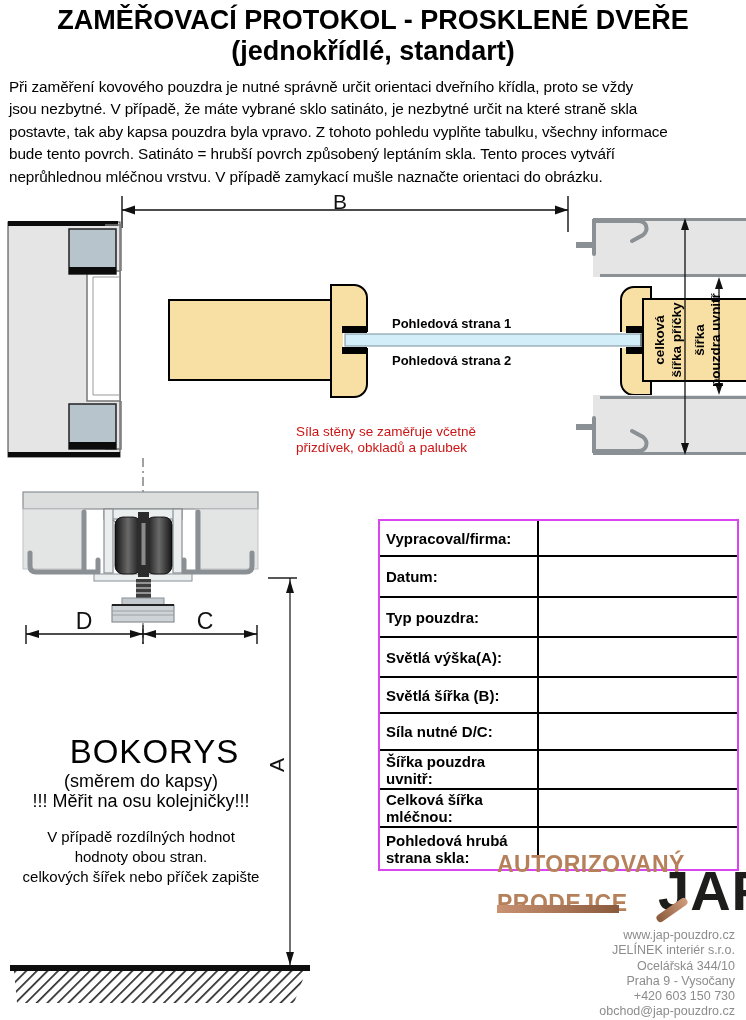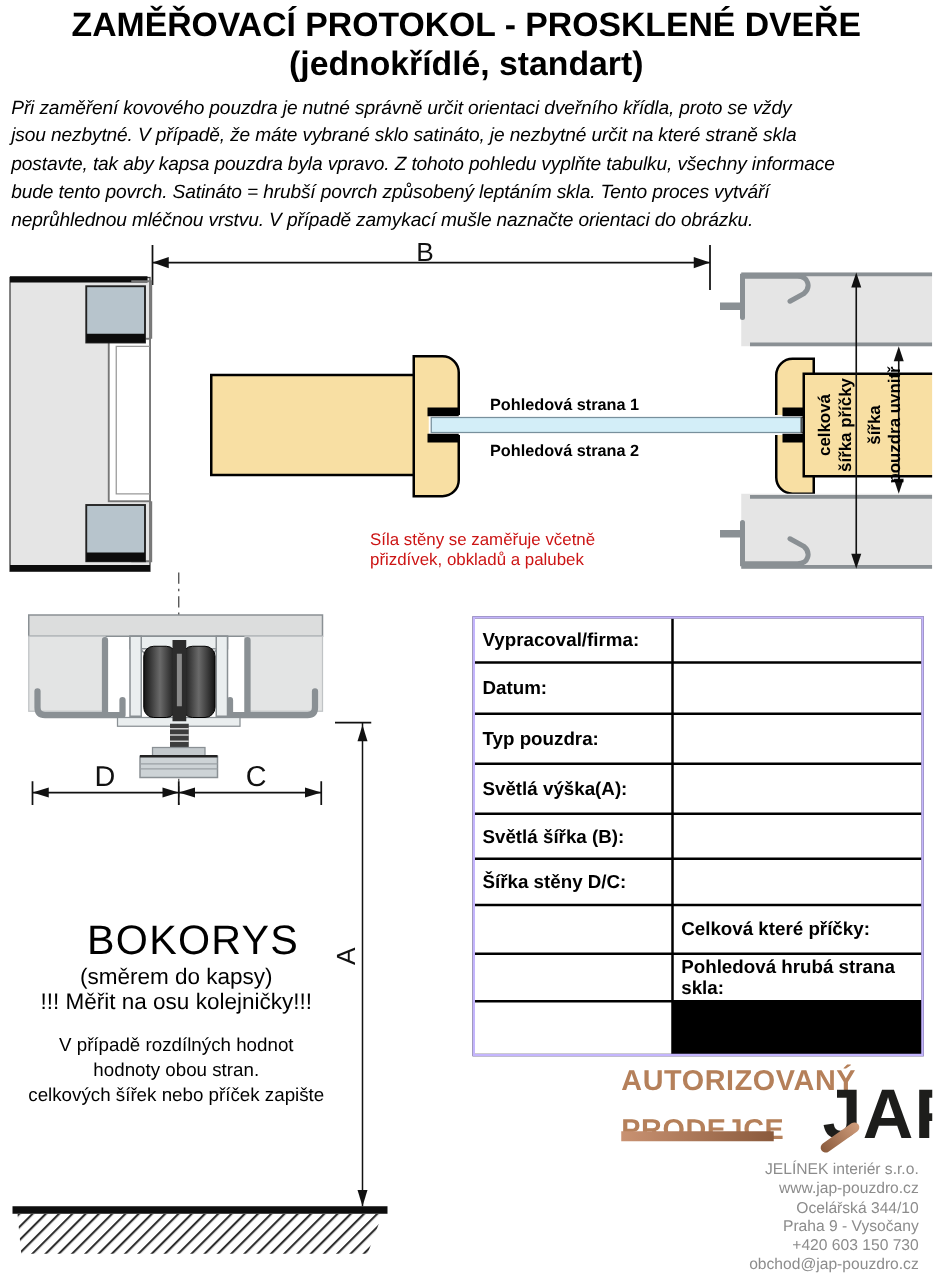--- a/index.html
+++ b/index.html
@@ -1,34 +1,34 @@
 <!DOCTYPE html>
 <html><head>
 <meta charset="utf-8">
 <style>
   html,body{margin:0;padding:0;background:#fff;}
   .page{position:relative;width:746px;height:1020px;background:#fff;overflow:hidden;
         font-family:"Liberation Sans",sans-serif;color:#000;}
   .title{position:absolute;top:5px;left:0;width:746px;text-align:center;
          font-weight:bold;font-size:27px;line-height:31px;letter-spacing:0px;}
   .intro{position:absolute;top:76px;left:9px;width:736px;font-size:15.3px;
-         line-height:22.4px;letter-spacing:-0.1px;font-style:italic;}
+         line-height:22.4px;letter-spacing:-0.1px;}
   .intro div{white-space:nowrap;}
   svg text{font-family:"Liberation Sans",sans-serif;}
   .plan-svg{position:absolute;left:0;top:192px;}
   .side-svg{position:absolute;left:0;top:455px;}
   .bokorys{position:absolute;left:0;top:733px;width:282px;text-align:center;}
   .bokorys .bk-title{font-size:33px;line-height:38px;letter-spacing:1px;padding-left:27px;}
   .bokorys .bk-sub{font-size:18px;line-height:20px;white-space:nowrap;}
   .bokorys .bk-note{margin-top:16px;}
   .bokorys .bk-note div{font-size:15px;line-height:20px;white-space:nowrap;}
-  .form-table{position:absolute;left:378px;top:493px;width:357px;
+  .form-table{position:absolute;left:378px;top:519px;width:357px;
       display:grid;grid-template-columns:157px 1fr;
       grid-template-rows:34px 39px 38px 38px 34px 35px 37px 36px 41px;
-      gap:2px;background:#000;border:2px solid #c4b5fd;}
+      gap:2px;background:#000;border:2px solid #d946ef;}
   .form-table .lbl{background:#fff;display:flex;align-items:center;
       font-weight:bold;font-size:15px;line-height:17px;padding:1px 2px 1px 6px;}
   .form-table .val{background:#fff;}
   .dealer{position:absolute;left:440px;top:848px;width:306px;height:172px;}
   .auth{position:absolute;left:57px;font-weight:bold;font-size:23px;line-height:23px;
         color:#b5805a;letter-spacing:0.5px;}
   .auth1{top:5px;} .auth2{top:26px;margin-top:18px;}
   .copper-bar{position:absolute;left:57px;top:57px;width:122px;height:8px;
         background:linear-gradient(90deg,#c99272,#8a5a3c);}
   .jap{position:absolute;left:178px;top:14px;font-size:56px;font-weight:bold;
@@ -213,38 +213,39 @@
     <div class="lbl">Vypracoval/firma:</div>
     <div class="val"></div>
     <div class="lbl">Datum:</div>
     <div class="val"></div>
     <div class="lbl">Typ pouzdra:</div>
     <div class="val"></div>
     <div class="lbl">Světlá výška(A):</div>
     <div class="val"></div>
     <div class="lbl">Světlá šířka (B):</div>
     <div class="val"></div>
-    <div class="lbl">Šířka stěny D/C:</div>
-    <div class="val"></div>
-    <div class="val"></div>
-    <div class="lbl">Celková které příčky:</div>
+    <div class="lbl">Síla nutné D/C:</div>
+    <div class="val"></div>
+    <div class="lbl">Šířka pouzdra uvnitř:</div>
+    <div class="val"></div>
+    <div class="lbl">Celková šířka mléčnou:</div>
     <div class="val"></div>
     <div class="lbl">Pohledová hrubá strana skla:</div>
     <div class="val"></div>
   </div>
 
   <div class="dealer">
     <div class="auth auth1">AUTORIZOVANÝ</div>
     <div class="auth auth2">PRODEJCE</div>
     <div class="copper-bar"></div>
     <div class="jap">JAP</div>
     <div class="swoosh"></div>
     <div class="contact">
+      <div>www.jap-pouzdro.cz</div>
       <div>JELÍNEK interiér s.r.o.</div>
-      <div>www.jap-pouzdro.cz</div>
       <div>Ocelářská 344/10</div>
       <div>Praha 9 - Vysočany</div>
       <div>+420 603 150 730</div>
       <div>obchod@jap-pouzdro.cz</div>
     </div>
   </div>
 
 </div>
 
 </body></html>

